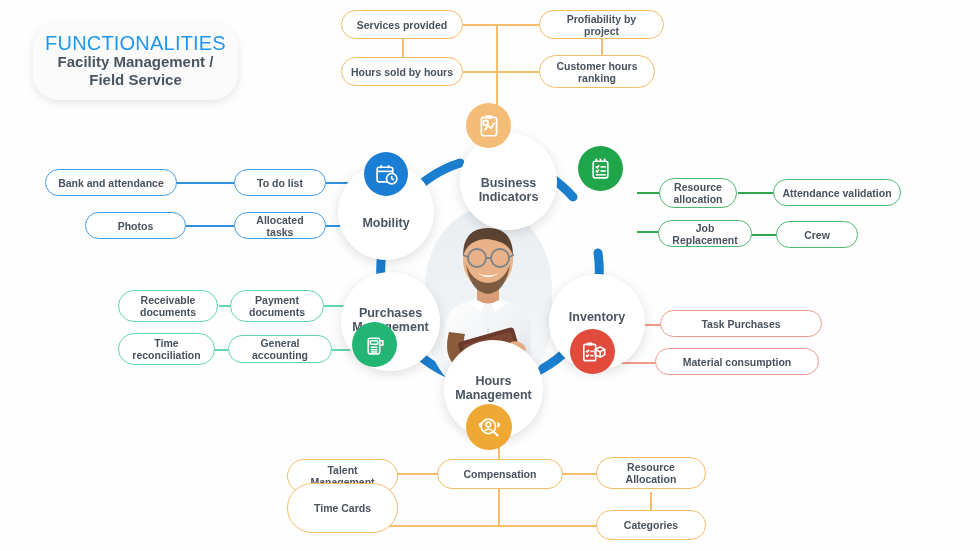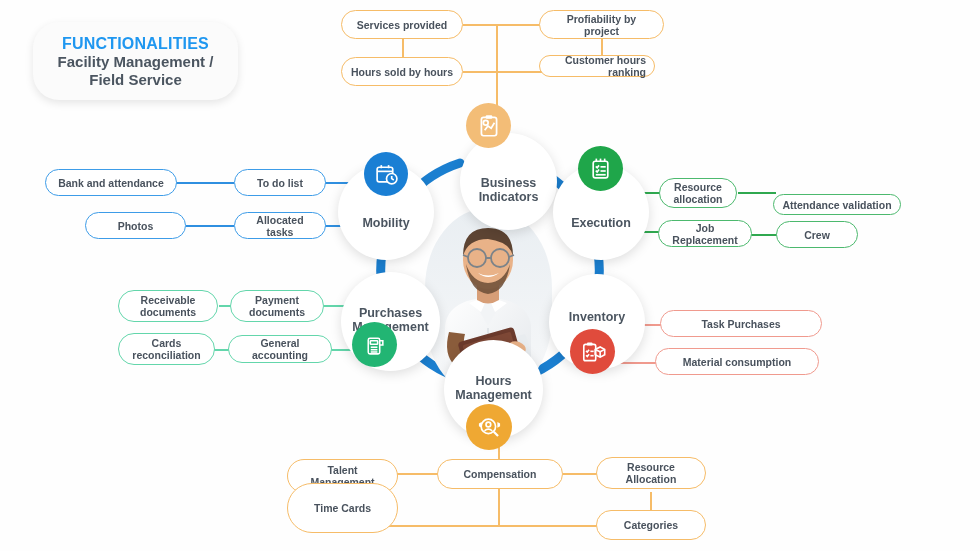--- a/index.html
+++ b/index.html
@@ -6,21 +6,21 @@
   body{width:980px;height:551px;overflow:hidden;
        font-family:"Liberation Sans","DejaVu Sans",sans-serif;
        color:#3f4a56;position:relative;}
   #stage{position:relative;width:980px;height:551px;background:#fefefe;}
 
   
   .title-pill{position:absolute;left:33px;top:22px;width:205px;height:78px;
      background:#fbfbfb;border-radius:26px;
      box-shadow:0 3px 9px rgba(0,0,0,.10);
      display:flex;flex-direction:column;align-items:center;justify-content:center;}
-  .title-pill .t1{color:#1f97f0;font-size:16px;font-weight:bold;letter-spacing:.2px;line-height:19px;}
+  .title-pill .t1{color:#1f97f0;font-size:20px;font-weight:normal;letter-spacing:.2px;line-height:19px;}
   .title-pill .t2{color:#4b5560;font-size:15px;font-weight:bold;line-height:18px;text-align:center;}
 
   
   .pill{position:absolute;box-sizing:border-box;background:#fff;
         border:1.6px solid #ccc;border-radius:999px;
         display:flex;align-items:center;justify-content:center;
         font-size:10.5px;font-weight:bold;line-height:12px;text-align:center;
         color:#49525d;padding:2px 8px;}
   .pill.orange{border-color:#f6bc68;}
   .pill.blue{border-color:#3d9ce8;}
@@ -65,49 +65,49 @@
 
   <div class="ln orange v" style="left:496px;top:25px;height:100px;"></div>
   <div class="ln orange h" style="left:463px;top:24px;width:85px;"></div>
   <div class="ln orange h" style="left:463px;top:71px;width:160px;"></div>
   <div class="ln orange v" style="left:402px;top:39px;height:18px;"></div>
   <div class="ln orange v" style="left:601px;top:39px;height:18px;"></div>
 
   <div class="pill orange" style="left:341px;top:10px;width:122px;height:29px;">Services provided</div>
   <div class="pill orange" style="left:539px;top:10px;width:125px;height:29px;">Profiability by project</div>
   <div class="pill orange" style="left:341px;top:57px;width:122px;height:29px;">Hours sold by hours</div>
-  <div class="pill orange" style="left:539px;top:55px;width:116px;height:22px;text-align:right;">Customer hours ranking</div>
+  <div class="pill orange" style="left:539px;top:55px;width:116px;height:33px;">Customer hours ranking</div>
 
   <div class="ln blue h" style="left:176px;top:182px;width:58px;"></div>
   <div class="ln blue h" style="left:325px;top:182px;width:42px;"></div>
   <div class="ln blue h" style="left:186px;top:225px;width:48px;"></div>
   <div class="ln blue h" style="left:325px;top:225px;width:37px;"></div>
 
   <div class="pill blue" style="left:45px;top:169px;width:132px;height:27px;">Bank and attendance</div>
   <div class="pill blue" style="left:234px;top:169px;width:92px;height:27px;">To do list</div>
   <div class="pill blue" style="left:85px;top:212px;width:101px;height:27px;">Photos</div>
   <div class="pill blue" style="left:234px;top:212px;width:92px;height:27px;">Allocated tasks</div>
 
   <div class="ln teal h" style="left:219px;top:305px;width:19px;"></div>
   <div class="ln teal h" style="left:324px;top:305px;width:24px;"></div>
   <div class="ln teal h" style="left:214px;top:349px;width:16px;"></div>
   <div class="ln teal h" style="left:331px;top:349px;width:22px;"></div>
 
   <div class="pill teal" style="left:118px;top:290px;width:100px;height:32px;">Receivable documents</div>
   <div class="pill teal" style="left:230px;top:290px;width:94px;height:32px;">Payment documents</div>
-  <div class="pill teal" style="left:118px;top:333px;width:97px;height:32px;">Cards reconciliation</div>
+  <div class="pill teal" style="left:118px;top:333px;width:97px;height:32px;">Time reconciliation</div>
   <div class="pill teal" style="left:228px;top:335px;width:104px;height:28px;">General accounting</div>
 
   <div class="ln green h" style="left:637px;top:192px;width:29px;"></div>
   <div class="ln green h" style="left:738px;top:192px;width:38px;"></div>
   <div class="ln green h" style="left:637px;top:231px;width:23px;"></div>
   <div class="ln green h" style="left:750px;top:234px;width:27px;"></div>
 
   <div class="pill green" style="left:659px;top:178px;width:78px;height:30px;">Resource allocation</div>
-  <div class="pill green" style="left:773px;top:179px;width:128px;height:21px;margin-top:15px;">Attendance validation</div>
+  <div class="pill green" style="left:773px;top:179px;width:128px;height:27px;">Attendance validation</div>
   <div class="pill green" style="left:776px;top:221px;width:82px;height:27px;">Crew</div>
   <div class="pill green" style="left:658px;top:220px;width:94px;height:27px;">Job Replacement</div>
 
   <div class="ln red h" style="left:628px;top:324px;width:34px;"></div>
   <div class="ln red h" style="left:618px;top:362px;width:38px;"></div>
 
   <div class="pill red" style="left:660px;top:310px;width:162px;height:27px;">Task Purchases</div>
   <div class="pill red" style="left:655px;top:348px;width:164px;height:27px;">Material consumption</div>
 
   <div class="ln orange v" style="left:498px;top:438px;height:35px;"></div>
@@ -208,23 +208,20 @@
     <svg width="25" height="25" viewBox="0 0 24 24" fill="none" stroke="#fff" stroke-width="1.6">
       <rect x="3" y="5" width="15" height="14" rx="2"></rect>
       <line x1="3" y1="9" x2="18" y2="9"></line>
       <line x1="7" y1="3" x2="7" y2="6"></line>
         <line x1="14" y1="3" x2="14" y2="6"></line>
       <circle cx="17" cy="16" r="5" fill="#1a7fd4"></circle>
       <polyline points="17,13.4 17,16 19,17.3"></polyline>
     </svg>
   </div>
 
-  <div class="hub" style="left:553px;top:164px;width:96px;height:96px;">
-    <div class="lbl" style="margin-top:22px;">Execution</div>
-  </div>
   <div class="ico" style="position:absolute;left:578px;top:146px;width:45px;height:45px;background:#1fa64a;">
     <svg width="25" height="25" viewBox="0 0 24 24" fill="none" stroke="#fff" stroke-width="1.6">
       <rect x="5" y="5" width="14" height="16" rx="2"></rect>
       <line x1="8" y1="2.5" x2="8" y2="5.5"></line>
         <line x1="12" y1="2.5" x2="12" y2="5.5"></line>
         <line x1="16" y1="2.5" x2="16" y2="5.5"></line>
       <polyline points="7.5,10 8.8,11.3 10.6,9"></polyline>
         <line x1="12" y1="10.4" x2="17" y2="10.4"></line>
       <polyline points="7.5,14 8.8,15.3 10.6,13"></polyline>
         <line x1="12" y1="14.4" x2="17" y2="14.4"></line>

